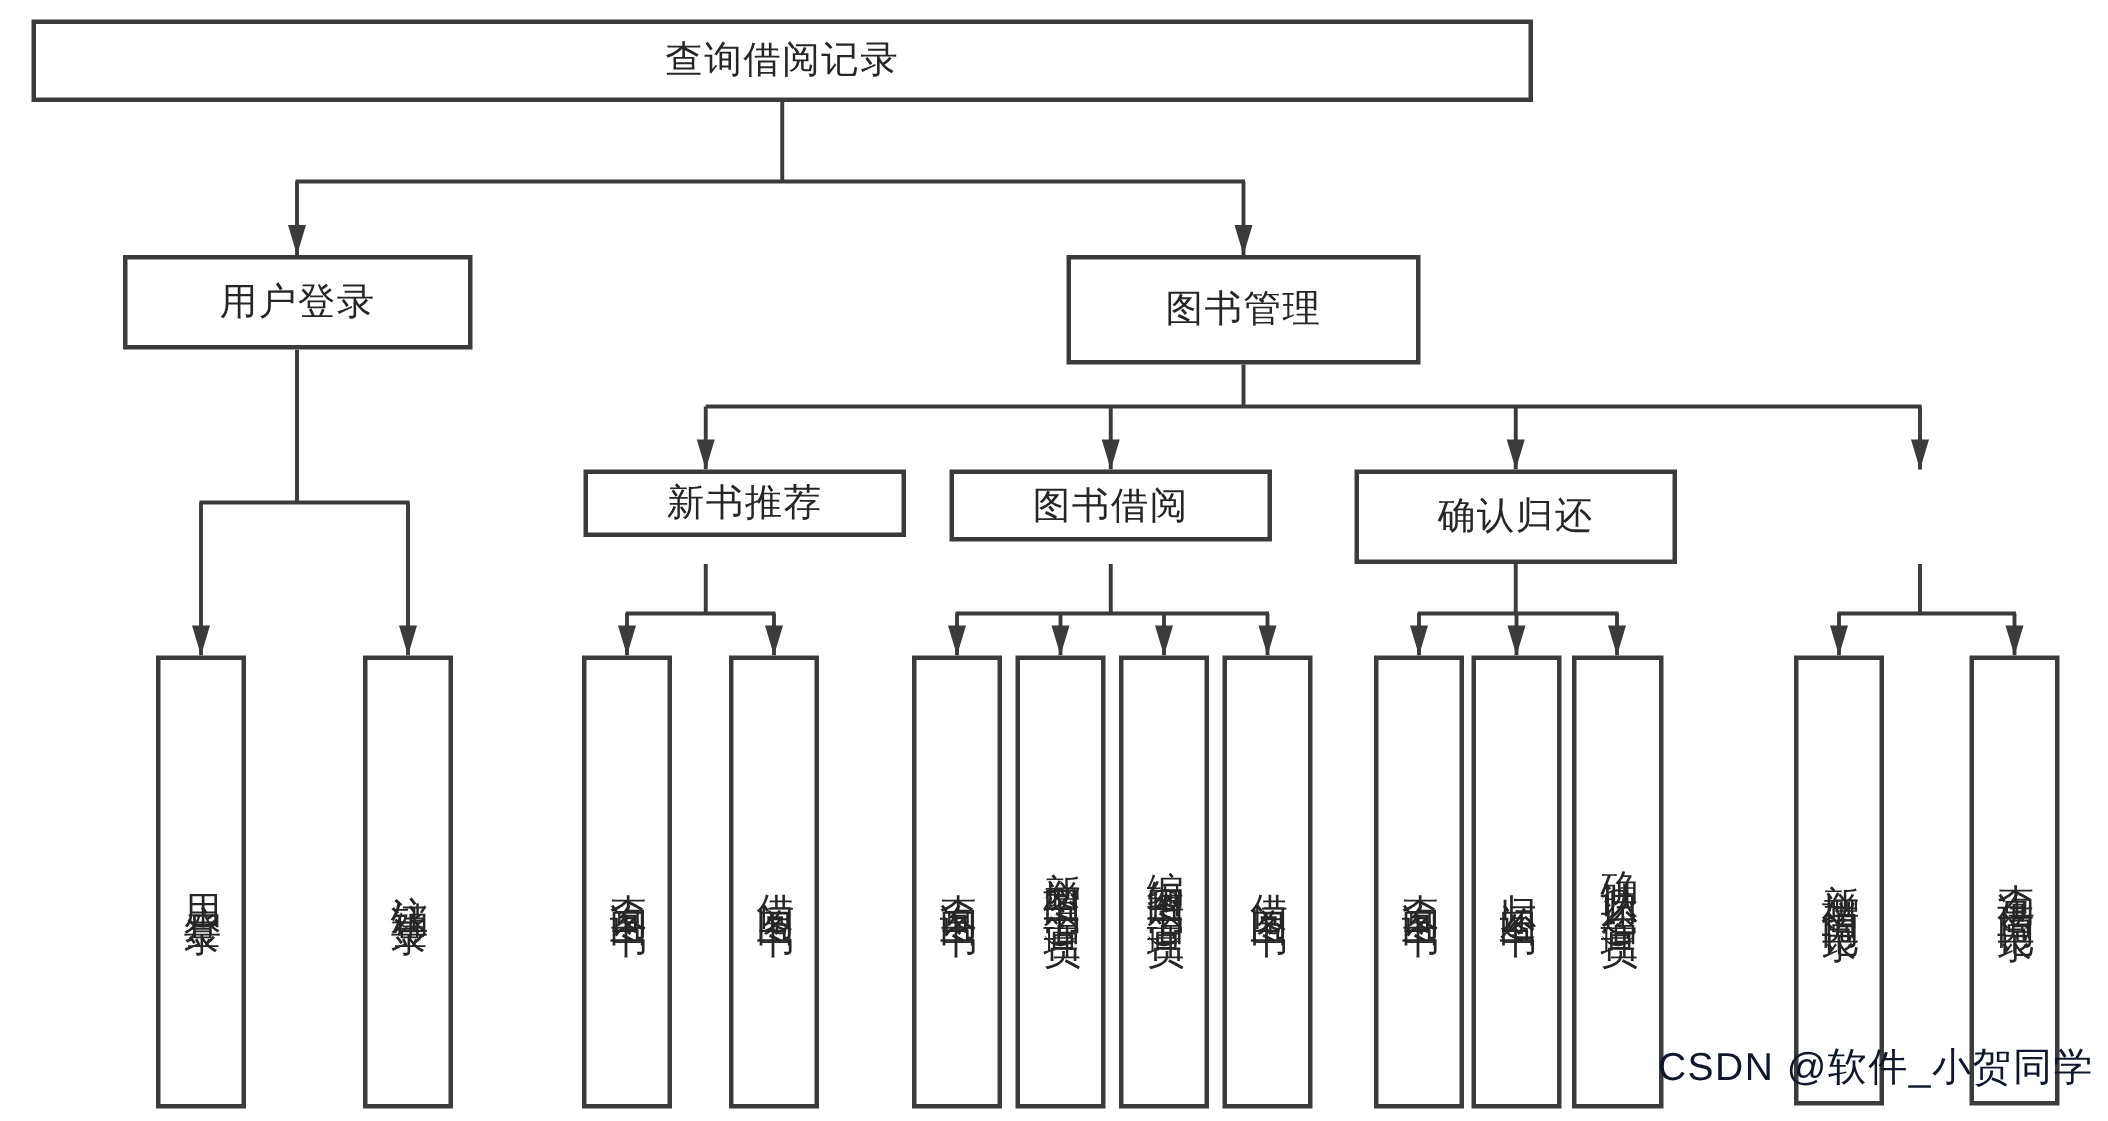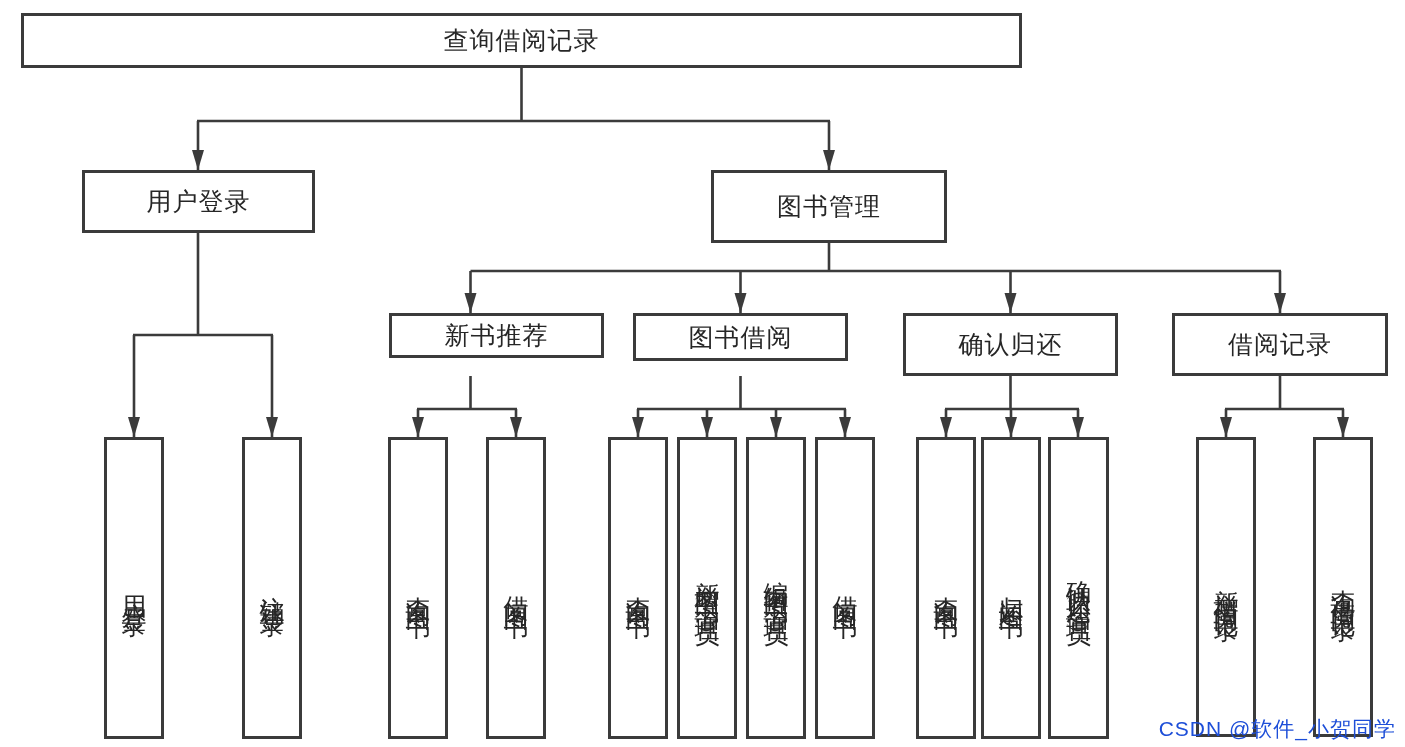--- a/index.html
+++ b/index.html
@@ -32,24 +32,24 @@
   .vbox {
     writing-mode: vertical-rl;
     text-orientation: mixed;
     letter-spacing: 6px;
     font-size: 25px;
     line-height: 1;
   }
   .watermark {
     position: absolute;
     right: 9px;
-    bottom: 4px;
-    font-size: 21px;
+    bottom: 18px;
+    font-size: 26px;
     letter-spacing: 1px;
-    color: #1d4ed8;
+    color: #0f172a;
     z-index: 5;
     white-space: nowrap;
   }
 </style>
 </head>
 <body>
 
 <div class="stage">
 
   <svg class="wires" width="1405" height="747" viewBox="0 0 1405 747">
@@ -100,21 +100,20 @@
   </svg>
 
   <div class="box hbox" style="left:21px; top:13px; width:1001px; height:55px;">查询借阅记录</div>
 
   <div class="box hbox" style="left:82px; top:170px; width:233px; height:63px;">用户登录</div>
   <div class="box hbox" style="left:711px; top:170px; width:236px; height:73px;">图书管理</div>
 
   <div class="box hbox" style="left:363px; top:313px; width:215px; height:45px;margin-left:26px;">新书推荐</div>
   <div class="box hbox" style="left:633px; top:313px; width:215px; height:48px;">图书借阅</div>
   <div class="box hbox" style="left:903px; top:313px; width:215px; height:63px;">确认归还</div>
-  <div class="box hbox" style="left:1172px; top:313px; width:216px; height:63px;">借阅记录</div>
 
   <div class="box vbox" style="left:104px; top:437px; width:60px; height:302px;">用户登录</div>
   <div class="box vbox" style="left:242px; top:437px; width:60px; height:302px;">注销登录</div>
 
   <div class="box vbox" style="left:388px; top:437px; width:60px; height:302px;">查询图书</div>
   <div class="box vbox" style="left:486px; top:437px; width:60px; height:302px;">借阅图书</div>
 
   <div class="box vbox" style="left:608px; top:437px; width:60px; height:302px;">查询图书</div>
   <div class="box vbox" style="left:677px; top:437px; width:60px; height:302px;">新增图书（管理员）</div>
   <div class="box vbox" style="left:746px; top:437px; width:60px; height:302px;">编辑图书（管理员）</div>

